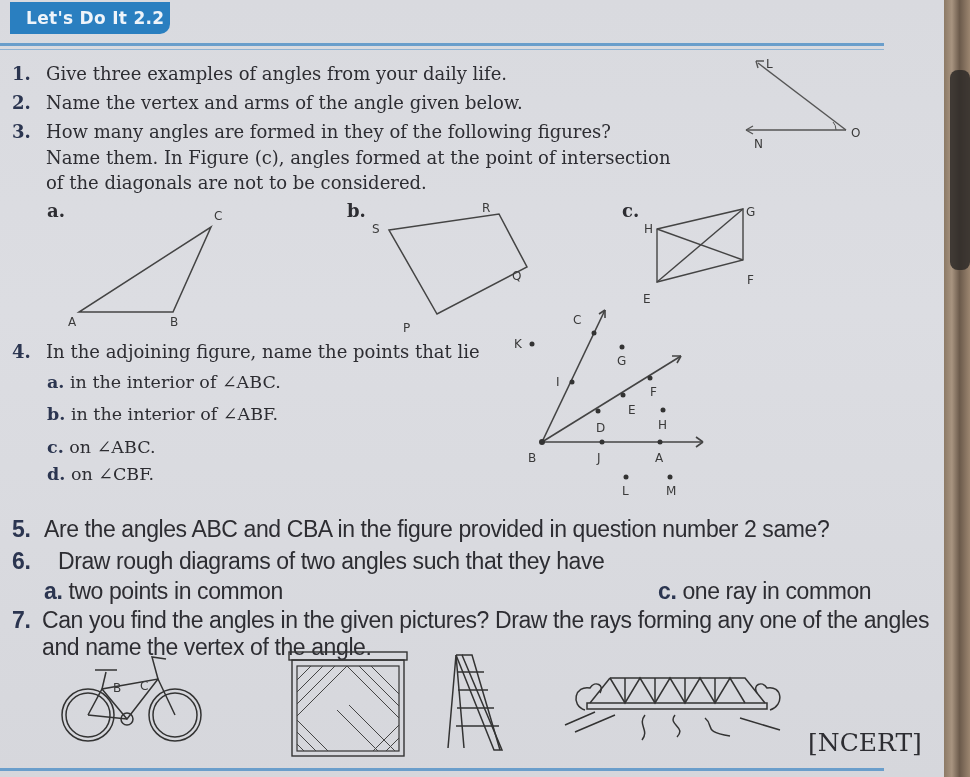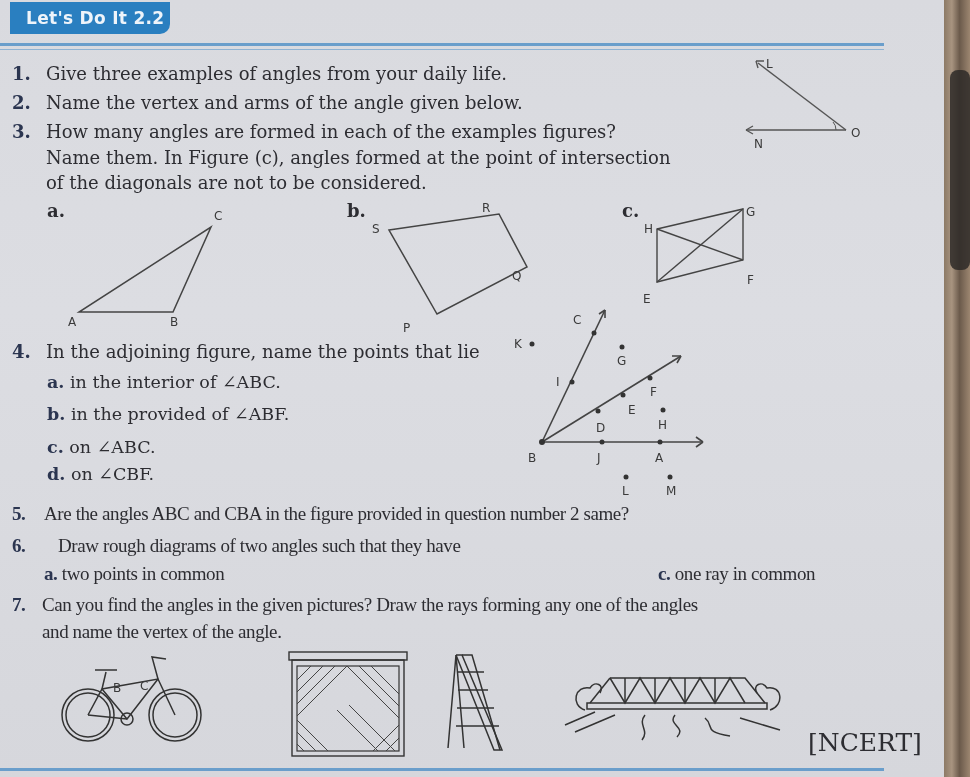--- a/index.html
+++ b/index.html
@@ -13,21 +13,21 @@
     background:#2e2a28;opacity:.85;}
   .badge{position:absolute;left:2px;top:2px;width:160px;height:32px;background:#2a7fc0;
     border-radius:0 0 10px 0;color:#eef4fa;font-family:"DejaVu Sans","Liberation Sans",sans-serif;
     font-weight:bold;font-size:17px;line-height:32px;padding-left:16px;box-sizing:border-box;letter-spacing:.3px;margin-left:8px;}
   .rule{position:absolute;left:0;width:884px;height:3px;background:#6a9ecb;}
   .rule2{position:absolute;left:0;width:884px;height:1px;background:#8fb3d3;}
   .q{position:absolute;font-size:18px;line-height:22px;white-space:nowrap;}
   .num{position:absolute;font-weight:bold;color:#2b3550;}
   .sub{position:absolute;font-size:17.5px;white-space:nowrap;}
   .sub b{color:#2b3550;}
-  .narrow{font-family:Liberation Serif, serif;font-size:19px;letter-spacing:-.4px;}
+  .narrow{font-family:Liberation Sans, sans-serif;font-size:23px;letter-spacing:-.4px;margin-top:15px;}
   .lbl{font-family:"DejaVu Sans","Liberation Sans",sans-serif;font-size:12px;fill:#3a3a3a;}
   svg{position:absolute;overflow:visible;}
   .ncert{position:absolute;left:808px;top:728px;font-size:25px;}
 </style>
 </head>
 <body>
 
 <div class="page">
   <div class="badge">Let's Do It 2.2</div>
   <div class="rule" style="top:43px"></div>
@@ -38,21 +38,21 @@
     <span style="position:absolute;left:34px">Give three examples of angles from your daily life.</span>
   </div>
 
   <div class="q" style="left:12px;top:92px">
     <span class="num">2.</span>
     <span style="position:absolute;left:34px">Name the vertex and arms of the angle given below.</span>
   </div>
 
   <div class="q" style="left:12px;top:121px">
     <span class="num">3.</span>
-    <span style="position:absolute;left:34px;top:0">How many angles are formed in each of the examples figures?</span>
+    <span style="position:absolute;left:34px;top:0">How many angles are formed in they of the following figures?</span>
     <span style="position:absolute;left:34px;top:26px">Name them. In Figure (c), angles formed at the point of intersection</span>
     <span style="position:absolute;left:34px;top:51px">of the diagonals are not to be considered.</span>
   </div>
 
   <svg style="left:740px;top:55px" width="130" height="100">
     <line x1="18" y1="8" x2="106" y2="75" stroke="#555" stroke-width="1.4"></line>
     <path d="M16,6 l8,0 M16,6 l2,7" stroke="#555" stroke-width="1.4" fill="none"></path>
     <line x1="6" y1="75" x2="106" y2="75" stroke="#555" stroke-width="1.4"></line>
     <path d="M6,75 l7,-4 M6,75 l7,4" stroke="#555" stroke-width="1.4" fill="none"></path>
     <path d="M96,75 q0,-5 -3,-8" stroke="#555" fill="none"></path>
@@ -87,21 +87,21 @@
     <text class="lbl" x="106" y="16">G</text>
     <text class="lbl" x="107" y="84">F</text>
     <text class="lbl" x="3" y="103">E</text>
   </svg>
 
   <div class="q" style="left:12px;top:341px">
     <span class="num">4.</span>
     <span style="position:absolute;left:34px">In the adjoining figure, name the points that lie</span>
   </div>
   <div class="sub" style="left:47px;top:372px"><b>a.</b> <span>in the interior of ∠ABC.</span></div>
-  <div class="sub" style="left:47px;top:404px"><b>b.</b> <span>in the provided of ∠ABF.</span></div>
+  <div class="sub" style="left:47px;top:404px"><b>b.</b> <span>in the interior of ∠ABF.</span></div>
   <div class="sub" style="left:47px;top:437px"><b>c.</b> <span>on ∠ABC.</span></div>
   <div class="sub" style="left:47px;top:464px"><b>d.</b> <span>on ∠CBF.</span></div>
 
   <svg style="left:500px;top:290px" width="220" height="215">
     <g stroke="#444" stroke-width="1.6" fill="none">
       <line x1="42" y1="152" x2="105" y2="20"></line>
       <path d="M105,20 l-6,4 M105,20 l0,8"></path>
       <line x1="42" y1="152" x2="181" y2="66"></line>
       <path d="M181,66 l-9,0 M181,66 l-4,7"></path>
       <line x1="42" y1="152" x2="203" y2="152"></line>

